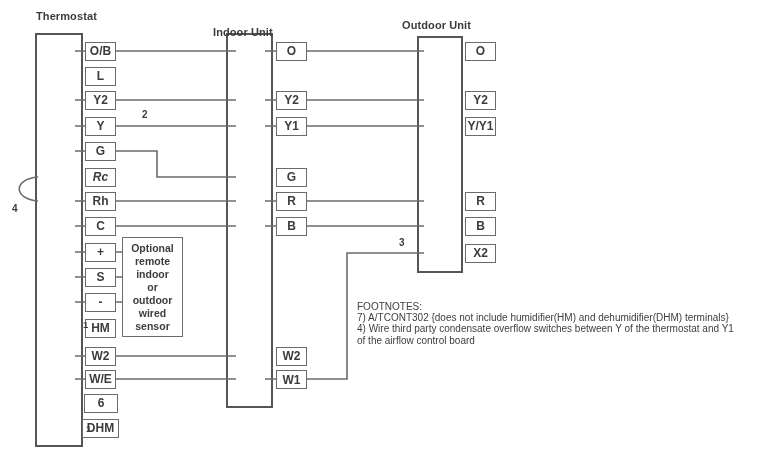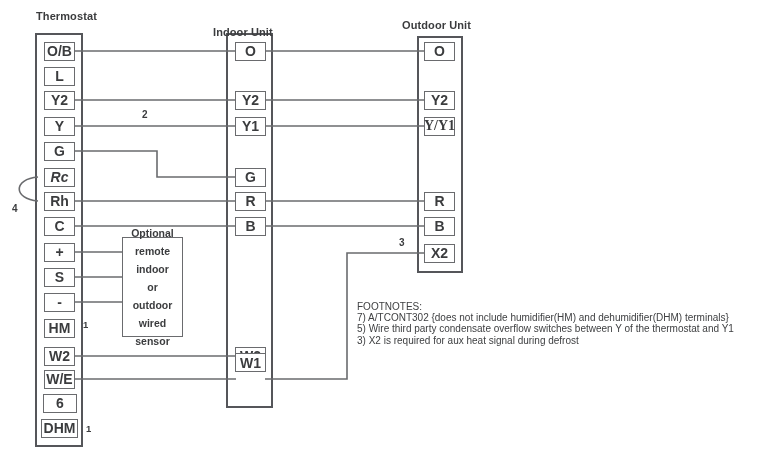--- a/index.html
+++ b/index.html
@@ -3,24 +3,24 @@
 <meta charset="utf-8">
 <style>
   html,body{margin:0;padding:0;background:#ffffff;}
   body{font-family:"Liberation Sans", sans-serif;}
   .stage{position:relative;width:768px;height:465px;background:#ffffff;overflow:hidden;}
   .col-title{position:absolute;font-size:11px;font-weight:700;color:#3b3c3e;z-index:4;letter-spacing:0.1px;}
   .outer-box{position:absolute;border:2px solid #55565a;background:transparent;z-index:1;box-sizing:border-box;}
   .wires{position:absolute;left:0;top:0;z-index:2;}
   .term{position:absolute;width:31px;height:19px;box-sizing:border-box;background:#ffffff;
         border:1.5px solid #6a6b6e;display:flex;align-items:center;justify-content:center;
-        font-size:14px;font-weight:700;color:#3b3c3e;z-index:3;white-space:nowrap;}
+        font-size:12px;font-weight:700;color:#3b3c3e;z-index:3;white-space:nowrap;margin-left:41px;}
   .sensor-box{position:absolute;left:122px;top:237px;width:61px;height:100px;box-sizing:border-box;
         background:#ffffff;border:1.6px solid #6a6b6e;z-index:3;display:flex;align-items:center;
-        justify-content:center;text-align:center;font-size:10.5px;line-height:18px;font-weight:600;
+        justify-content:center;text-align:center;font-size:10.5px;line-height:13px;font-weight:600;
         color:#3b3c3e;padding:0 11px;}
   .num{position:absolute;font-size:10px;font-weight:700;color:#3b3c3e;z-index:4;}
   .caution{position:absolute;left:483px;top:237px;width:272px;font-size:9.5px;line-height:14.6px;
         color:#3f4042;z-index:4;}
   .footnotes{position:absolute;left:357px;top:301px;width:400px;font-size:10px;line-height:11.2px;
         color:#3f4042;z-index:4;}
   .note-line{white-space:nowrap;}
 </style>
 </head>
 <body>
@@ -79,40 +79,40 @@
   <div class="term" style="left:43px;top:393.5px;width:34px;">6</div>
   <div class="term" style="left:41px;top:418.5px;width:37px;">DHM</div>
 
   <div class="term" style="left:235px;top:41.5px;">O</div>
   <div class="term" style="left:235px;top:90.5px;">Y2</div>
   <div class="term" style="left:235px;top:116.5px;">Y1</div>
   <div class="term" style="left:235px;top:167.5px;">G</div>
   <div class="term" style="left:235px;top:191.5px;">R</div>
   <div class="term" style="left:235px;top:216.5px;">B</div>
   <div class="term" style="left:235px;top:346.5px;">W2</div>
-  <div class="term" style="left:235px;top:353px;">W1</div>
+  <div class="term" style="left:235px;top:370px;">W1</div>
 
   <div class="term" style="left:424px;top:41.5px;">O</div>
   <div class="term" style="left:424px;top:90.5px;">Y2</div>
-  <div class="term" style="left:424px;top:116.5px;font-family:Liberation Serif, serif;">Y/Y1</div>
+  <div class="term" style="left:424px;top:116.5px;">Y/Y1</div>
   <div class="term" style="left:424px;top:191.5px;">R</div>
   <div class="term" style="left:424px;top:216.5px;">B</div>
   <div class="term" style="left:424px;top:243.5px;">X2</div>
 
   <div class="sensor-box">
     <span>Optional remote indoor or outdoor wired sensor</span>
   </div>
 
   <div class="num" style="left:142px;top:109px;">2</div>
   <div class="num" style="left:399px;top:237px;">3</div>
   <div class="num" style="left:12px;top:203px;">4</div>
   <div class="num" style="left:83px;top:319px;font-size:9.5px;">1</div>
   <div class="num" style="left:86px;top:423px;font-size:9.5px;">1</div>
 
 
   <div class="footnotes">
     <div class="note-line">FOOTNOTES:</div>
     <div class="note-line">7) A/TCONT302 {does not include humidifier(HM) and dehumidifier(DHM) terminals}</div>
-    <div class="note-line">5) Wire third party condensate overflow switches between Y of the thermostat and Y1</div>
-    <div class="note-line">3) X2 is required for aux heat signal during defrost</div>
+    <div class="note-line">4) Wire third party condensate overflow switches between Y of the thermostat and Y1</div>
+    <div class="note-line">of the airflow control board</div>
   </div>
 
 </div>
 
 </body></html>

